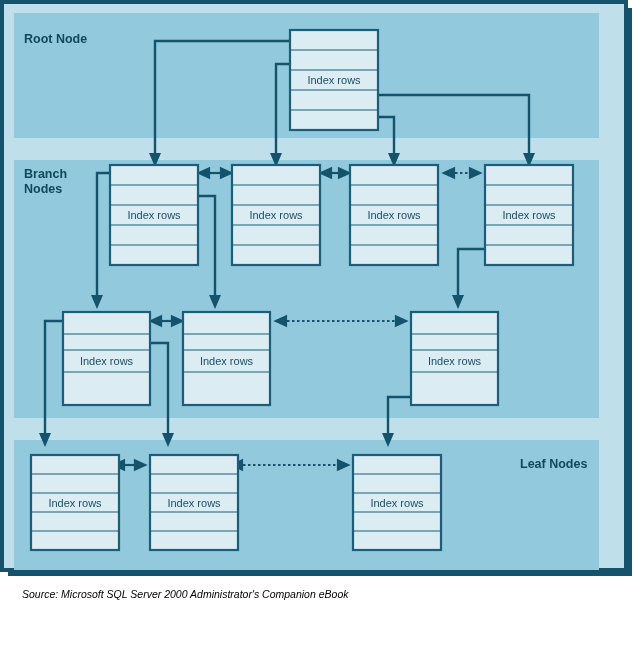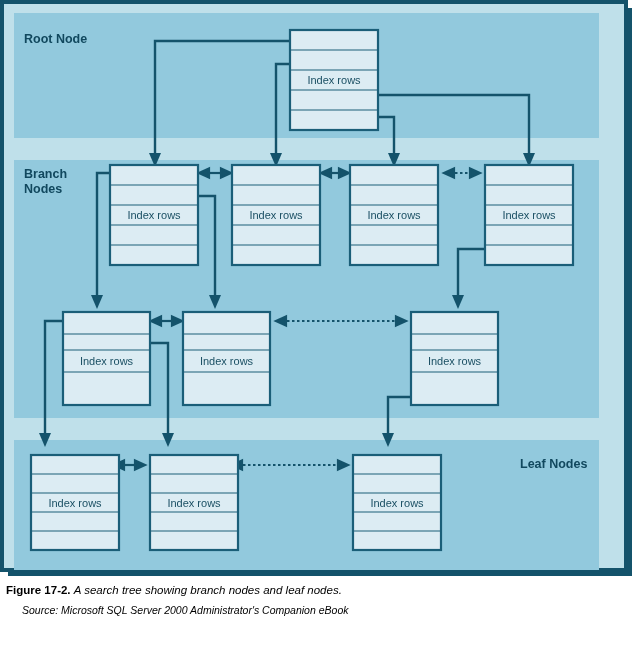--- a/index.html
+++ b/index.html
@@ -224,20 +224,16 @@
       <line x1="353" y1="474" x2="441" y2="474" stroke="#1a5e78" stroke-width="1.2"></line>
       <line x1="353" y1="493" x2="441" y2="493" stroke="#1a5e78" stroke-width="1.2"></line>
       <line x1="353" y1="512" x2="441" y2="512" stroke="#1a5e78" stroke-width="1.2"></line>
       <line x1="353" y1="531" x2="441" y2="531" stroke="#1a5e78" stroke-width="1.2"></line>
       <text class="node-label" x="397" y="507" text-anchor="middle">Index rows</text>
     </g>
 
   </svg>
 
   <div class="caption-block">
-    <div class="caption-line">
-      <span class="fig-label">Figure 17-2.</span>
-      <span class="fig-text">A search tree showing branch nodes and leaf nodes.</span>
-    </div>
     <div class="source-line">Source: Microsoft SQL Server 2000 Administrator's Companion eBook</div>
   </div>
 
 </div>
 
 </body></html>

